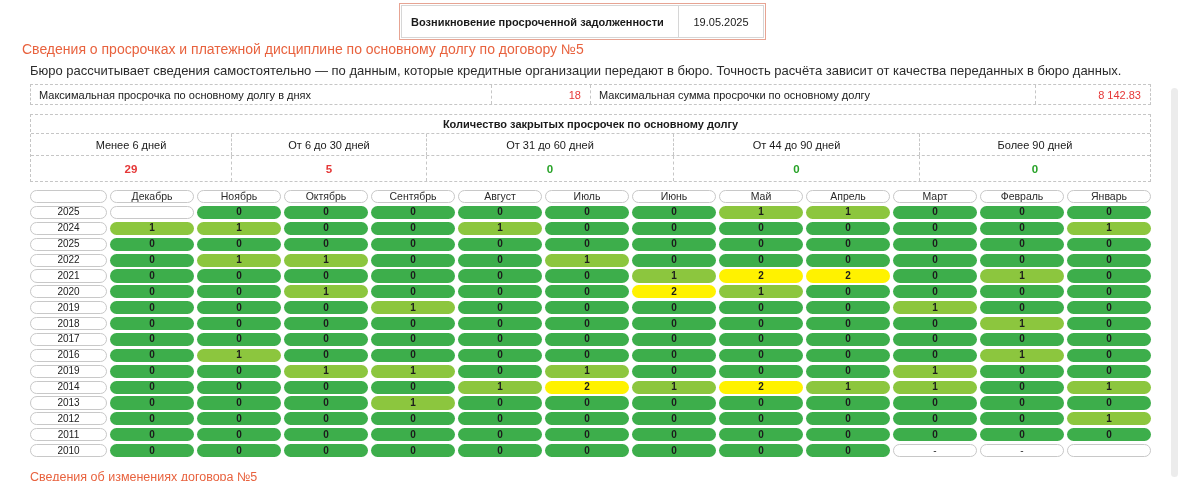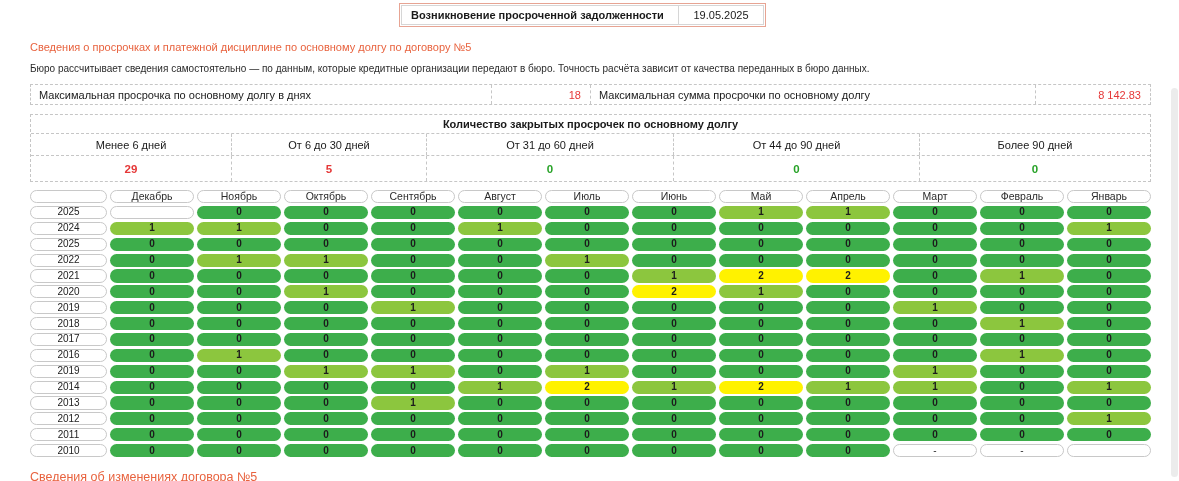--- a/index.html
+++ b/index.html
@@ -1,27 +1,27 @@
 <!DOCTYPE html>
 <html style="--accent-orange: #e8623e; --alert-red: #e53737; --ok-green: #27a227; --cell-green: #3dae4b; --cell-lightgreen: #8cc63e; --cell-yellow: #fff200;"><head>
 <meta charset="utf-8">
 <style>
   *{margin:0;padding:0;box-sizing:border-box}
   html,body{width:1179px;height:481px;overflow:hidden;background:#fff;
     font-family:"Liberation Sans",sans-serif}
   .page{position:relative;width:1179px;height:481px;background:#fff;overflow:hidden}
   .right-strip{position:absolute;right:1px;top:88px;bottom:4px;width:7px;background:#ececec;border-radius:4px}
 
-  .top-box{position:absolute;left:399px;top:3px;width:367px;height:24px;border:1px solid #e7a493;background:#fff;padding:1px}
+  .top-box{position:absolute;left:399px;top:3px;width:367px;height:37px;border:1px solid #e7a493;background:#fff;padding:1px}
   .top-box-inner{display:flex;height:100%;border:1px solid #d6d6d6}
   .top-box-label{flex:0 0 277px;display:flex;align-items:center;padding-left:9px;font-size:11px;font-weight:bold;color:#1a1a1a;border-right:1px solid #d6d6d6;white-space:nowrap}
   .top-box-date{flex:1;display:flex;align-items:center;justify-content:center;font-size:11px;color:#1a1a1a}
 
-  .section-title{position:absolute;left:30px;top:41px;font-size:11px;color:var(--accent-orange,#e8623e);white-space:nowrap}
-  .section-desc{position:absolute;left:30px;top:63px;font-size:10px;color:#2b2b2b;white-space:nowrap}
+  .section-title{position:absolute;left:22px;top:41px;font-size:14px;color:var(--accent-orange,#e8623e);white-space:nowrap}
+  .section-desc{position:absolute;left:30px;top:63px;font-size:13px;color:#2b2b2b;white-space:nowrap}
 
   .max-table{position:absolute;left:30px;top:84px;width:1121px;height:21px;display:flex;border:1px dashed #c6c6c6;background:#fff}
   .max-cell{display:flex;align-items:center;font-size:11px;color:#1a1a1a;white-space:nowrap;overflow:hidden}
   .max-cell.label{padding-left:8px}
   .max-cell.value{justify-content:flex-end;padding-right:9px;color:var(--alert-red,#e53737)}
   .max-cell + .max-cell{border-left:1px dashed #c6c6c6}
   .w1{flex:0 0 460px}.w2{flex:0 0 99px}.w3{flex:0 0 445px}.w4{flex:1}
 
   .closed-table{position:absolute;left:30px;top:114px;width:1121px;border:1px dashed #c6c6c6;background:#fff}
   .ct-title{height:19px;display:flex;align-items:center;justify-content:center;font-weight:bold;font-size:11px;color:#1a1a1a;border-bottom:1px dashed #c6c6c6}

